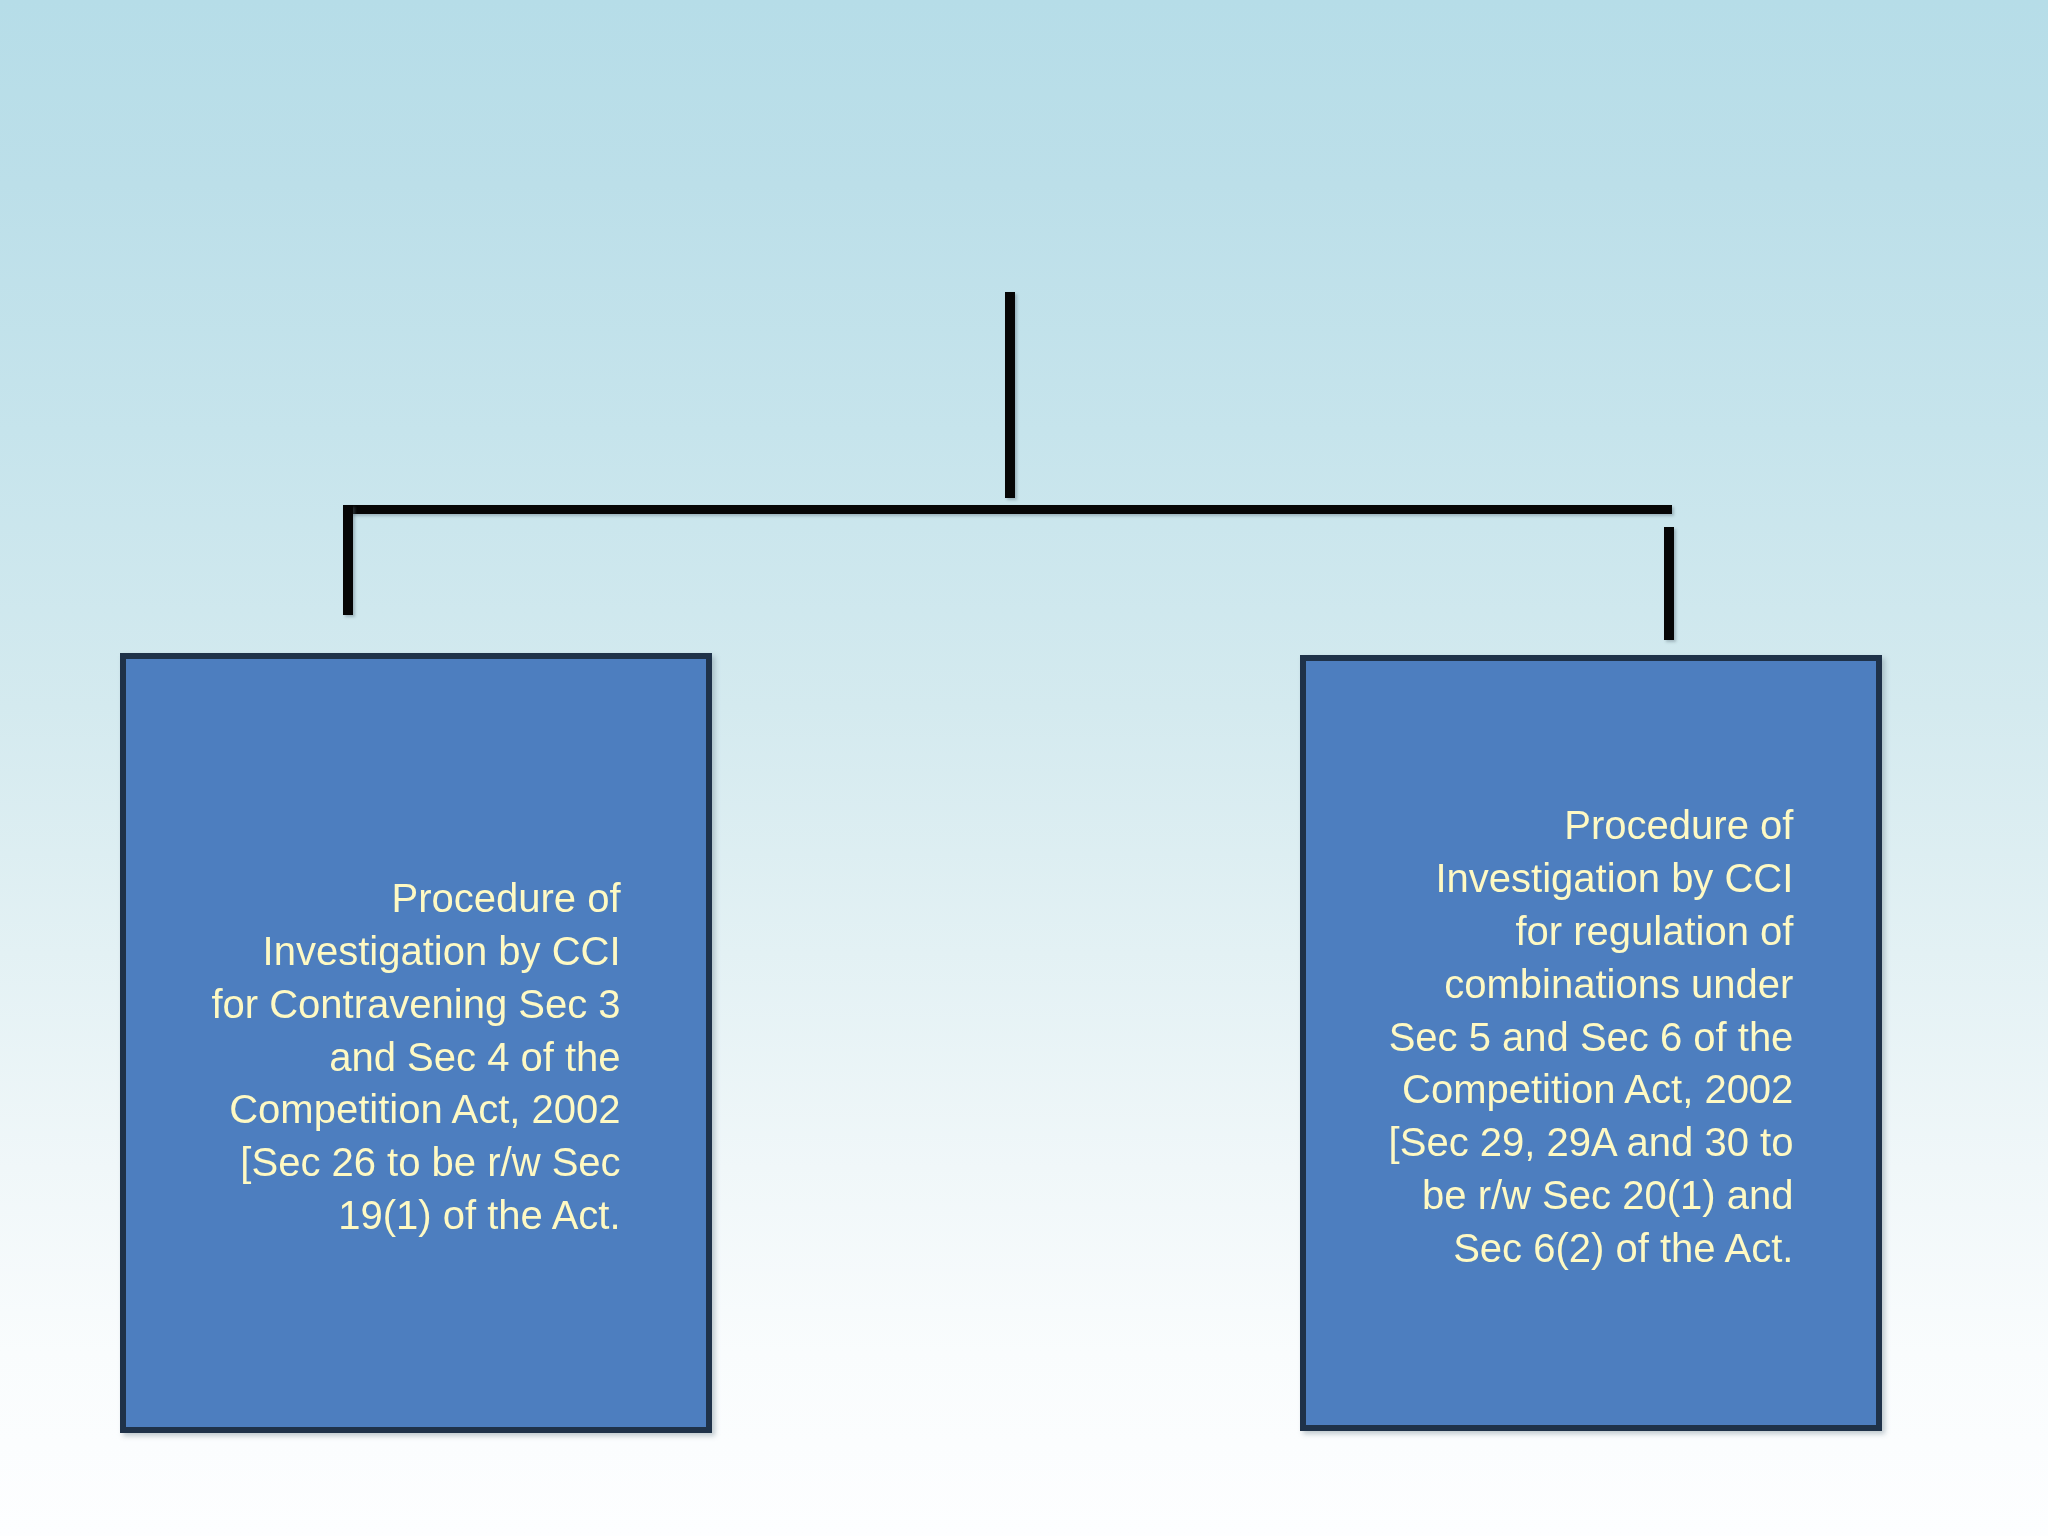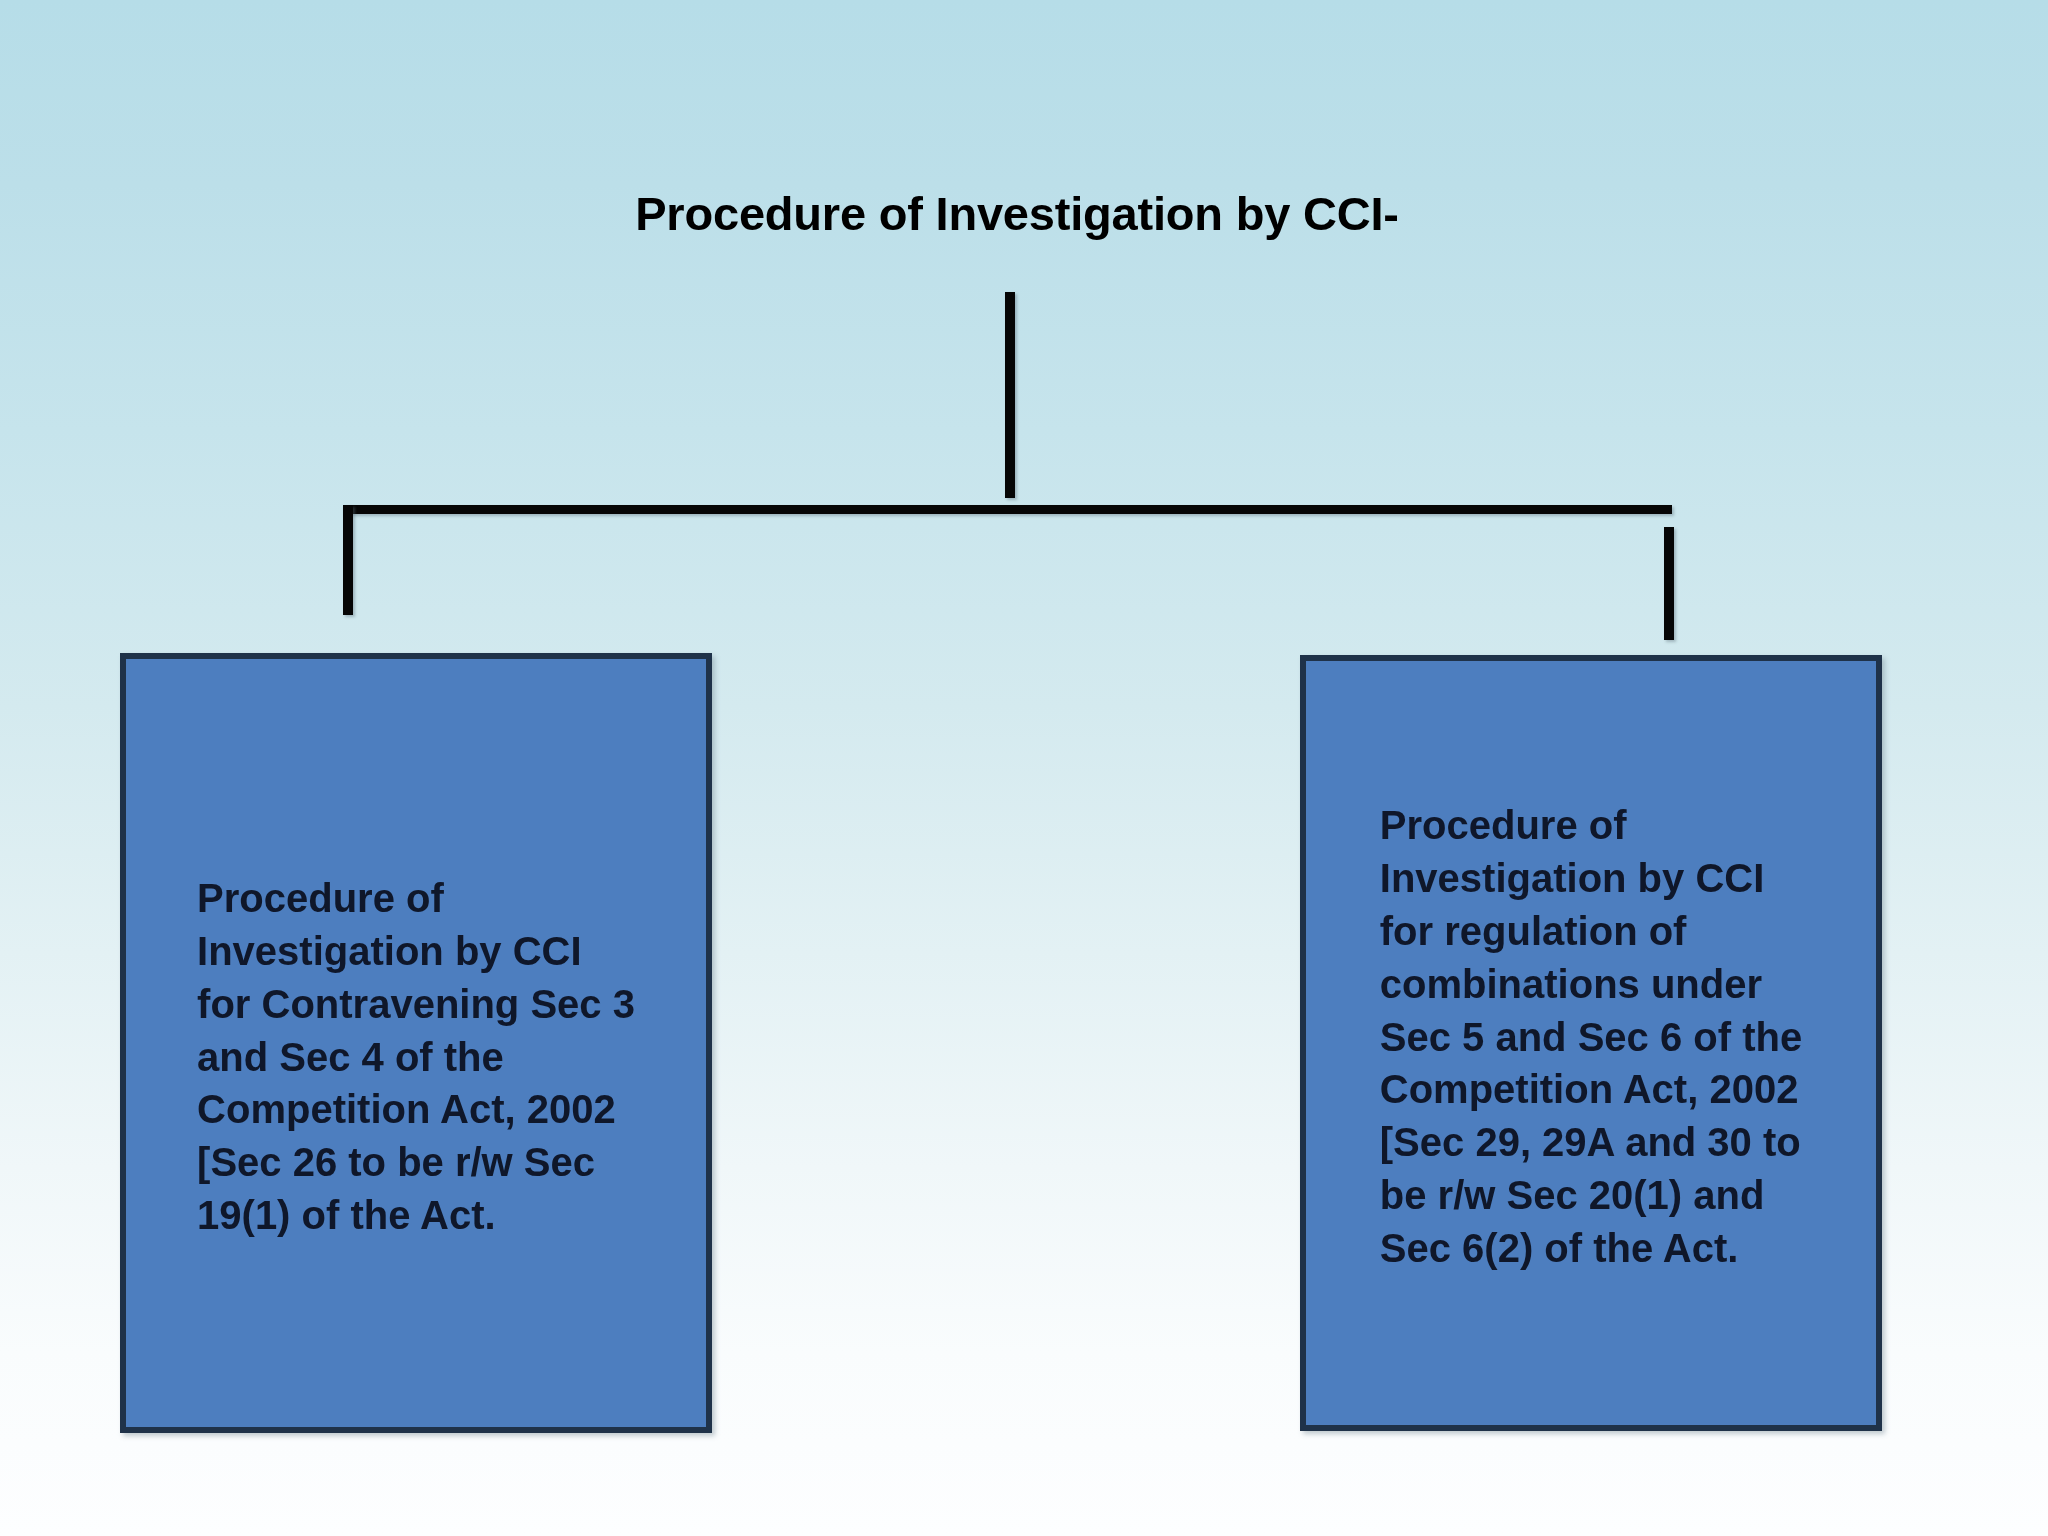--- a/index.html
+++ b/index.html
@@ -85,25 +85,25 @@
     position: absolute;
     box-sizing: border-box;
     background: #4d7ebf;
     border: 6px solid #1f3249;
     box-shadow: 3px 3px 5px rgba(120, 140, 150, 0.45);
     display: flex;
     align-items: center;
     justify-content: center;
   }
   .node-text {
-    color: #0f172a;
-    font-weight: bold;
+    color: #fef9c3;
+    font-weight: normal;
     font-size: 40px;
     line-height: 1.32;
-    text-align: left;
+    text-align: right;
     white-space: pre-line;
     padding: 0 10px;
   }
 
   #box-left {
     left: 120px;
     top: 653px;
     width: 592px;
     height: 780px;
   }
@@ -121,23 +121,20 @@
   #box-right .node-text {
     font-size: 40px;
     transform: translateY(-6px);
   }
 </style>
 </head>
 <body>
 
 <div id="slide">
 
-  <div id="title">
-    <span id="title-inner">Procedure of Investigation by CCI-</span>
-  </div>
 
   <div class="conn" id="conn-stem"></div>
   <div class="conn" id="conn-bar"></div>
   <div class="conn" id="conn-left-drop"></div>
   <div class="conn" id="conn-right-drop"></div>
 
   <div class="node-box" id="box-left">
     <div class="node-text">Procedure of
 Investigation by CCI
 for Contravening Sec 3

